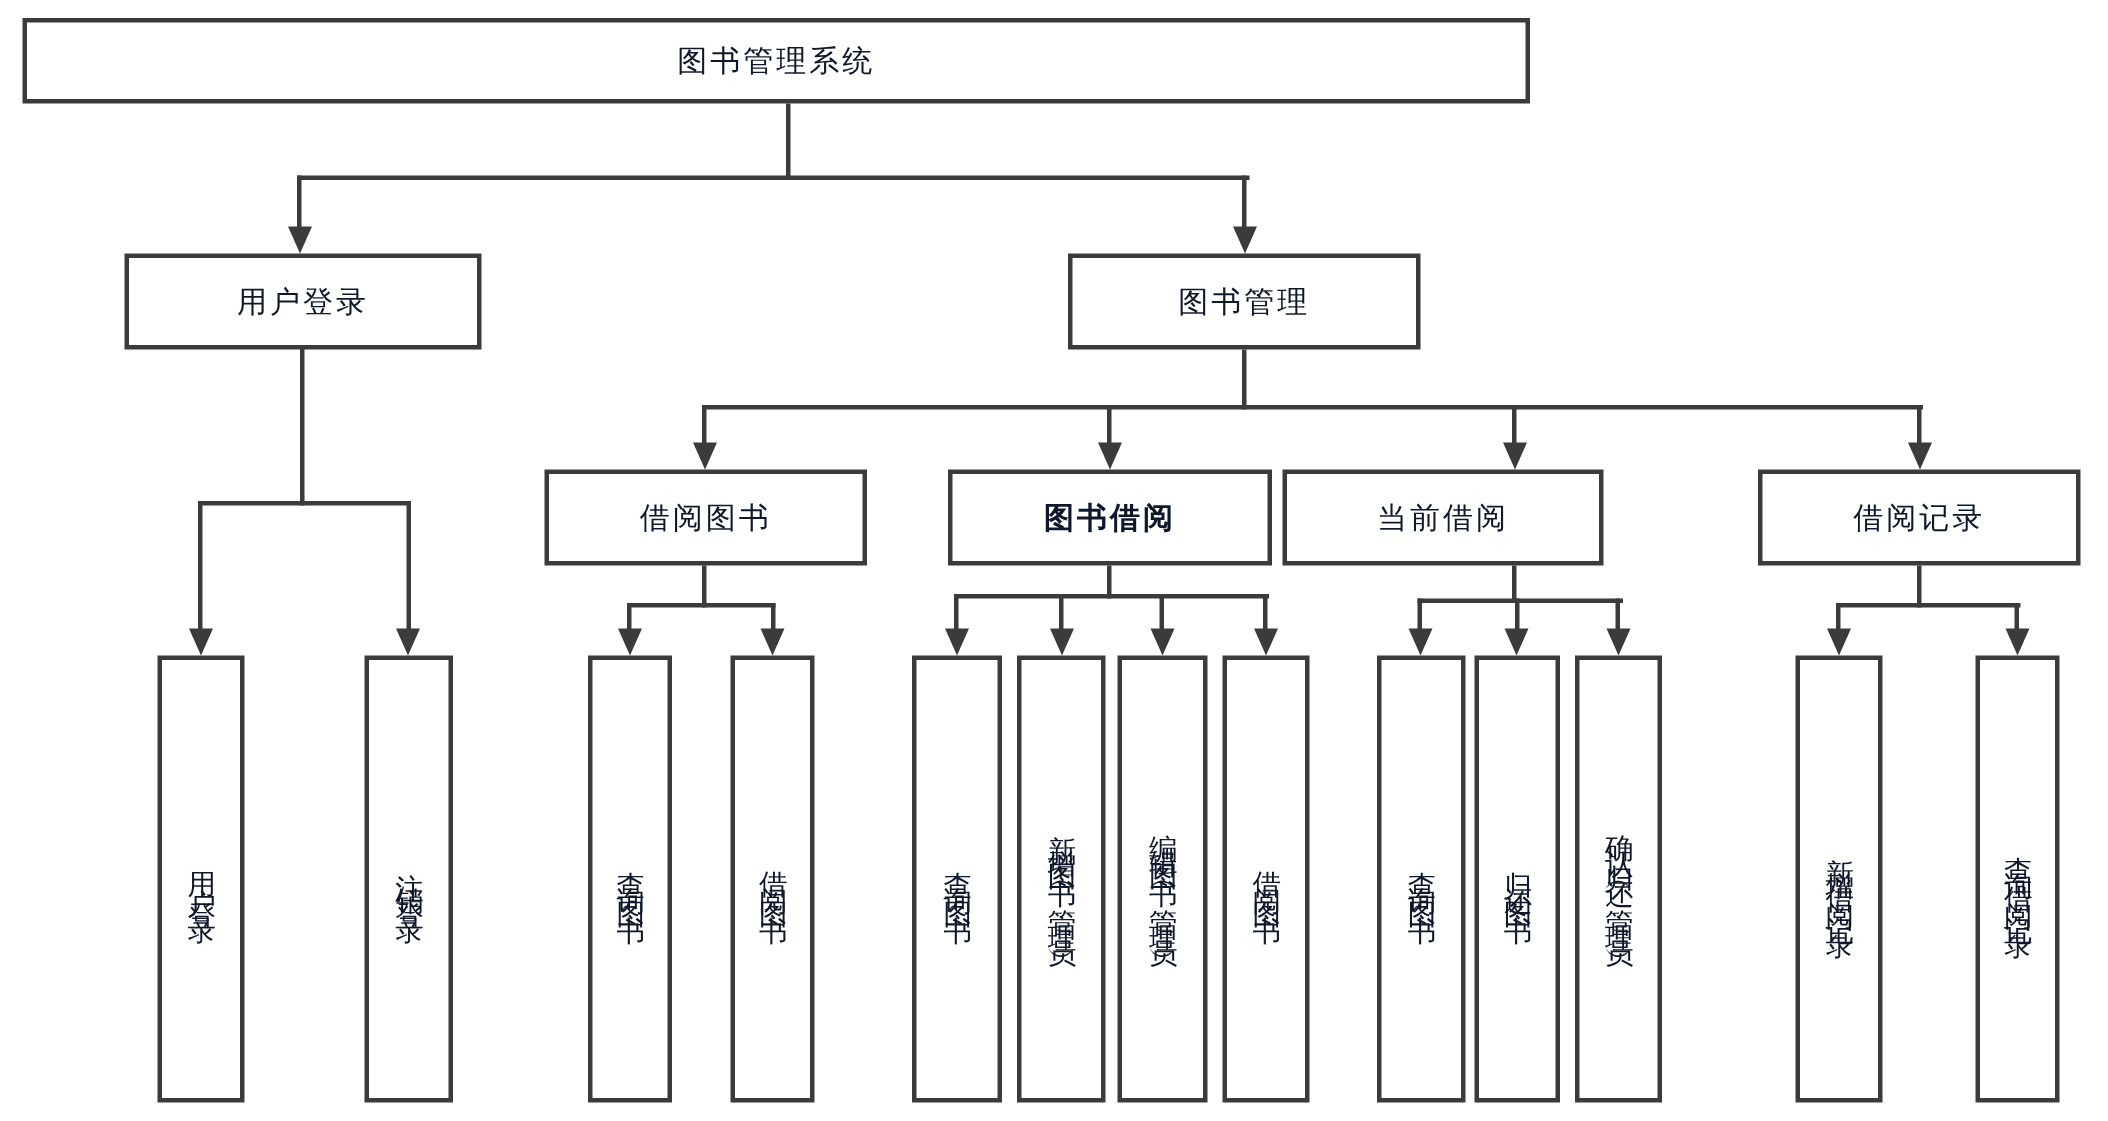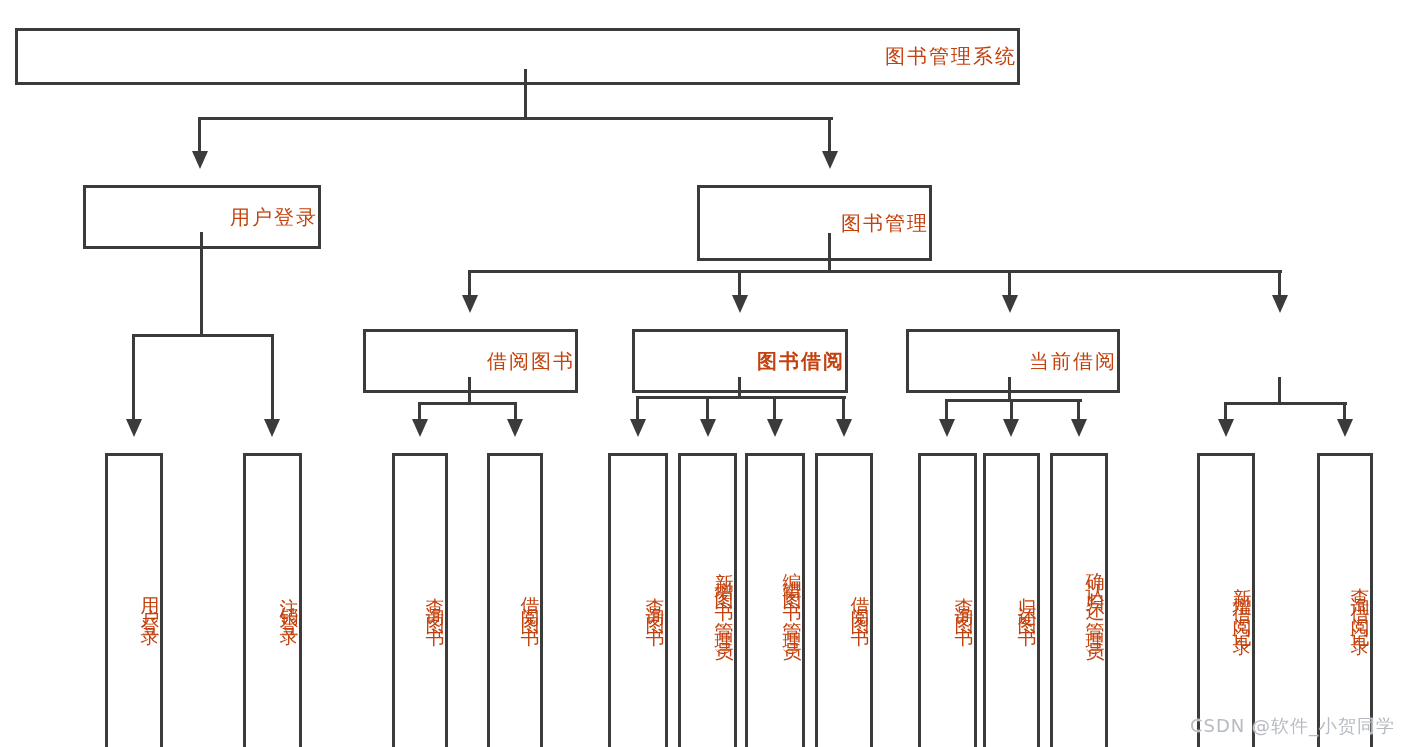--- a/index.html
+++ b/index.html
@@ -11,23 +11,22 @@
     font-family: "DejaVu Sans", "Liberation Sans", sans-serif;
     overflow: hidden;
   }
   .node {
     position: absolute;
     box-sizing: border-box;
     border: 3px solid #3b3b3c;
     background: #ffffff;
     display: flex;
     align-items: center;
-    justify-content: flex-end;
-    color: #c2410c;
-    margin-top: 16px;
+    justify-content: center;
+    color: #0f172a;
   }
   .node.h span {
     font-size: 20px;
     letter-spacing: 2px;
     white-space: nowrap;
   }
   .node.v span {
     writing-mode: vertical-rl;
     text-orientation: mixed;
     font-size: 19px;
@@ -62,36 +61,39 @@
 <div class="canvas">
 
   <div class="node h" style="left:15px; top:12px; width:1005px; height:57px;">
     <span>图书管理系统</span>
   </div>
 
   <div class="node h" style="left:83px; top:169px; width:238px; height:64px;">
     <span>用户登录</span>
   </div>
 
-  <div class="node h" style="left:697px; top:169px; width:235px; height:76px;">
+  <div class="node h" style="left:712px; top:169px; width:235px; height:64px;">
     <span>图书管理</span>
   </div>
 
   <div class="node h" style="left:363px; top:313px; width:215px; height:64px;">
     <span>借阅图书</span>
   </div>
 
   <div class="node h" style="left:632px; top:313px; width:216px; height:64px;font-weight:bold;">
     <span>图书借阅</span>
   </div>
 
-  <div class="node h" style="left:906px; top:313px; width:214px; height:64px;">
+  <div class="node h" style="left:855px; top:313px; width:214px; height:64px;">
     <span>当前借阅</span>
   </div>
 
+  <div class="node h" style="left:1172px; top:313px; width:215px; height:64px;">
+    <span>借阅记录</span>
+  </div>
 
   <div class="node v" style="left:105px; top:437px; width:58px; height:298px;">
     <span>用户登录</span>
   </div>
 
   <div class="node v" style="left:243px; top:437px; width:59px; height:298px;">
     <span>注销登录</span>
   </div>
 
   <div class="node v" style="left:392px; top:437px; width:56px; height:298px;">
@@ -190,15 +192,14 @@
   <div class="vl" style="left:1077px; top:399px; height:22px;"></div>
   <div class="arrow" style="left:1071px; top:419px;"></div>
 
   <div class="vl" style="left:1278px; top:377px; height:28px;"></div>
   <div class="hl" style="left:1224px; top:402px; width:123px;"></div>
   <div class="vl" style="left:1224px; top:402px; height:19px;"></div>
   <div class="arrow" style="left:1218px; top:419px;"></div>
   <div class="vl" style="left:1343px; top:402px; height:19px;"></div>
   <div class="arrow" style="left:1337px; top:419px;"></div>
 
-  <div class="watermark">CSDN @软件_小贺同学</div>
 
 </div>
 
 </body></html>

